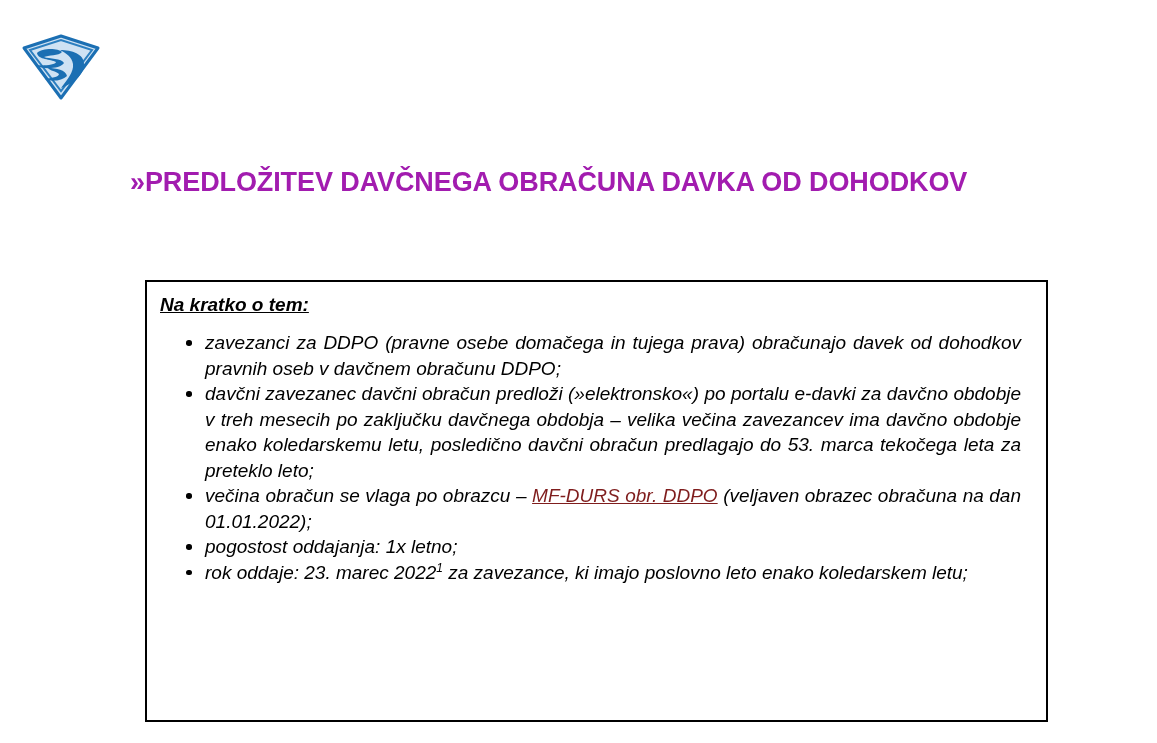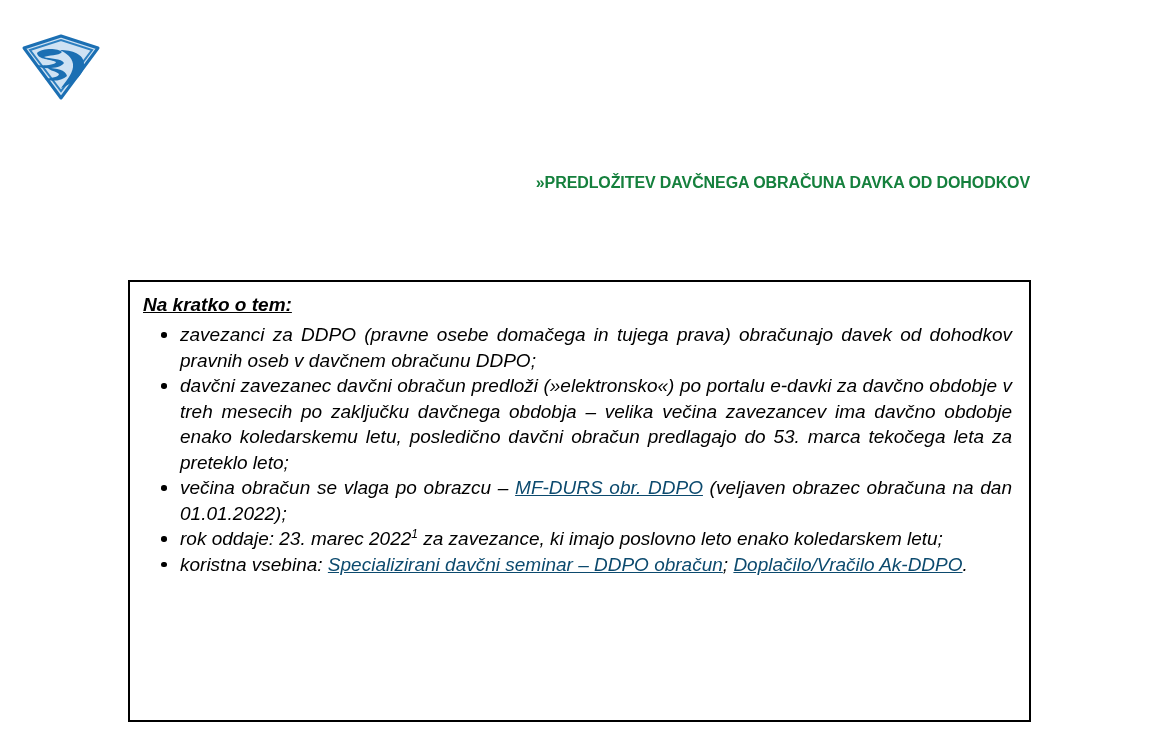--- a/index.html
+++ b/index.html
@@ -23,33 +23,33 @@
     width: 86px;
     height: 78px;
   }
 
   
   .title-block {
     position: absolute;
     left: 130px;
     top: 165px;
     width: 900px;
-    text-align: right;
+    text-align: left;
     font-weight: bold;
-    font-size: 16px;
+    font-size: 27px;
     line-height: 35px;
-    color: #15803d;
+    color: #a21caf;
     letter-spacing: -0.1px;
   }
   .title-line { display: block; white-space: nowrap; }
 
   
   .frame {
     position: absolute;
-    left: 128px;
+    left: 145px;
     top: 280px;
     width: 903px;
     height: 442px;
     border: 2px solid #000000;
     box-sizing: border-box;
     background: #ffffff;
   }
   .frame-inner {
     padding: 8px 13px 0 13px;
   }
@@ -60,21 +60,21 @@
     font-size: 19px;
     text-decoration: underline;
     color: #000;
     display: inline-block;
     margin: 2px 0 0 0;
     line-height: 26px;
   }
 
   ul.bullets {
     list-style: none;
-    margin: 4px;
+    margin: 12px;
     padding: 0;
   }
   ul.bullets > li {
     position: relative;
     padding-left: 33px;
     font-style: italic;
     font-size: 19px;
     line-height: 25.5px;
     color: #000000;
     text-align: justify;
@@ -93,21 +93,21 @@
   li.b1 { margin-top: 13px; }
   li.b2 { margin-top: 0px; }
   li.b3 { margin-top: 44px; }
   li.b4 { margin-top: 0px; }
   li.b5 { margin-top: 0px; }
   li.b6 { margin-top: 0px; }
 
   .lastline { text-align: left; }
 
   a.doclink, .doclink {
-    color: #0c4a6e;
+    color: #7f1d1d;
     text-decoration: underline;
     font-style: italic;
   }
   sup.fn {
     font-size: 12px;
     vertical-align: super;
     line-height: 0;
     font-style: italic;
   }
 </style>
@@ -149,24 +149,24 @@
       </li>
 
       <li class="b2">
         <span>davčni zavezanec davčni obračun predloži (»elektronsko«) po portalu e-davki za davčno obdobje v treh mesecih po zaključku davčnega obdobja – velika večina zavezancev ima davčno obdobje enako koledarskemu letu, posledično davčni obračun predlagajo do 53. marca tekočega leta za preteklo leto;</span>
       </li>
 
       <li class="b3">
         <span>večina obračun se vlaga po obrazcu – </span><a href="#" class="doclink">MF-DURS obr. DDPO</a><span> (veljaven obrazec obračuna na dan 01.01.2022);</span>
       </li>
 
+      <li class="b4">
+        <span>pogostost oddajanja: 1x letno;</span>
+      </li>
 
       <li class="b5">
         <span>rok oddaje: 23. marec 2022</span><sup class="fn">1</sup><span> za zavezance, ki imajo poslovno leto enako koledarskem letu;</span>
       </li>
 
-      <li class="b6 lastline">
-        <span>koristna vsebina: </span><a href="#" class="doclink">Specializirani davčni seminar – DDPO obračun</a><span>; </span><a href="#" class="doclink">Doplačilo/Vračilo Ak-DDPO</a><span>.</span>
-      </li>
 
     </ul>
   </div>
 </div>
 
 </body></html>

